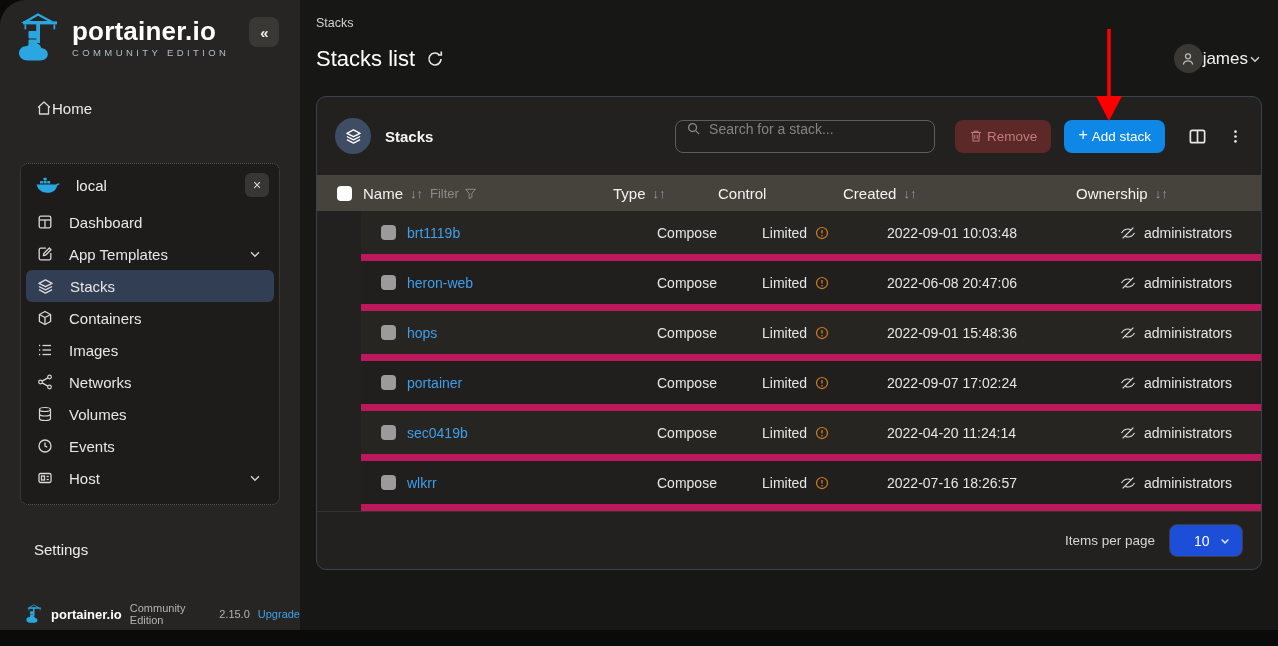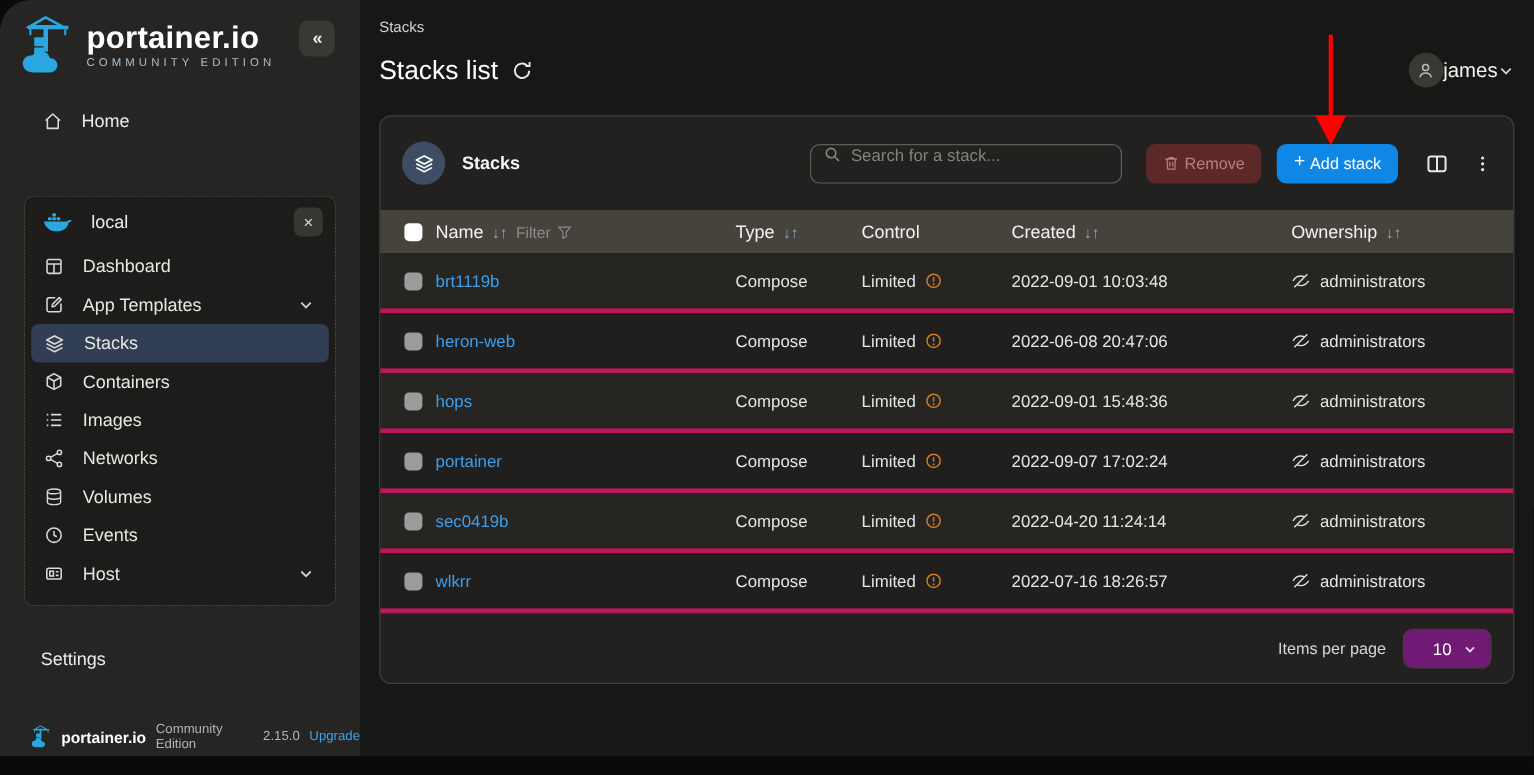--- a/index.html
+++ b/index.html
@@ -10,21 +10,21 @@
   
   .sidebar { position:absolute; left:0; top:0; width:300px; height:630px;
     background:#262523; border-top-left-radius:26px; }
   .collapse-btn { position:absolute; top:17px; right:21px; width:30px; height:30px;
     background:#3a3834; border-radius:8px; color:#f0f0f0; font-size:15px; font-weight:700;
     display:flex; align-items:center; justify-content:center; cursor:pointer; letter-spacing:-1px; }
   .logo { position:absolute; left:18px; top:13px; display:flex; align-items:center; gap:10px; }
   .logo-text .brand { color:#fff; font-size:26px; font-weight:700; letter-spacing:.2px; line-height:1.05; }
   .logo-text .edition { color:#aebfca; font-size:9.5px; letter-spacing:3.4px; margin-top:2px; }
   .home-item { position:absolute; top:93px; left:20px; width:260px; height:30px;
-    display:flex; gap:16px; padding-left:16px; color:#ececec; font-size:15px; cursor:pointer; }
+    display:flex; align-items:center; gap:0; padding-left:16px; color:#ececec; font-size:15px; cursor:pointer; }
   .home-item .icon, .env-item .icon.mi { color:#d8d8d8; }
   .env-box { position:absolute; left:20px; right:20px; top:163px; height:342px;
     border:1px dotted #55534e; border-radius:8px; background:#1d1c1a; }
   .env-header { height:42px; display:flex; align-items:center; padding:0 10px 0 14px; }
   .env-name { color:#ececec; font-size:15px; margin-left:16px; }
   .env-close { margin-left:auto; width:24px; height:24px; border-radius:6px; background:#383632;
     color:#d8d8d8; font-size:14px; display:flex; align-items:center; justify-content:center; cursor:pointer; }
   .env-item { height:32px; margin:0 5px; border-radius:6px; display:flex; align-items:center;
     gap:16px; padding:0 12px 0 11px; color:#e9e7e4; font-size:15px; cursor:pointer; }
   .env-item.selected { background:#313e54; }
@@ -70,31 +70,31 @@
 
   .grid { display:grid; grid-template-columns:26px 250px 105px 125px 233px 1fr;
     align-items:center; padding:0 20px; }
   .thead { height:36px; background:#45433c; color:#f2f2f2; font-size:15px; font-weight:500; }
   .thead .hcell { display:flex; align-items:center; gap:7px; cursor:pointer; }
   .sort { color:#8ea0bf; font-size:13px; }
   .filter { color:#8b8b8b; font-size:13px; margin-left:0; display:flex; align-items:center; gap:5px; cursor:pointer;justify-content:flex-end; }
   .cb { width:15px; height:15px; border-radius:4px; display:inline-block; cursor:pointer; }
   .headcb { background:#fff; }
   .rowcb { background:#9b9b9b; }
-  .trow { height:50px; font-size:14px; color:#e6e6e6; border-bottom:4px solid #be185d; }
+  .trow { height:50px; font-size:14px; color:#e6e6e6; border-bottom:7px solid #be185d;margin-left:44px; }
   .trow:nth-child(odd) { background:#272522; }
   .trow:nth-child(even) { background:#201f1e; }
   .cellbox { display:flex; align-items:center; }
   .name-link { color:#3f9eea; text-decoration:none; cursor:pointer; }
   .warn { color:#cd7b22; margin-left:8px; }
   .eyeslash { color:#e0e0e0; margin-right:8px; }
   .pagination { position:absolute; left:0; right:0; bottom:0; height:58px; border-top:1px solid #343330;
     display:flex; align-items:center; justify-content:flex-end; gap:14px; padding:0 18px; }
   .pag-label { color:#d6d6d6; font-size:13.5px; }
-  .pag-select { width:74px; height:33px; background:#701a75; border:1px solid #3f3e3b; border-radius:8px;
+  .pag-select { width:74px; height:33px; background:#1d4ed8; border:1px solid #3f3e3b; border-radius:8px;
     color:#fff; font-size:14px; display:flex; align-items:center; justify-content:space-between;
     padding:0 11px 0 24px; cursor:pointer; }
   .pag-select .chev { color:#e0e0e0; }
 
   .annotation-arrow { position:absolute; left:1090px; top:24px; width:40px; height:100px;
     pointer-events:none; z-index:50; }
 </style>
 </head>
 <body>
 

